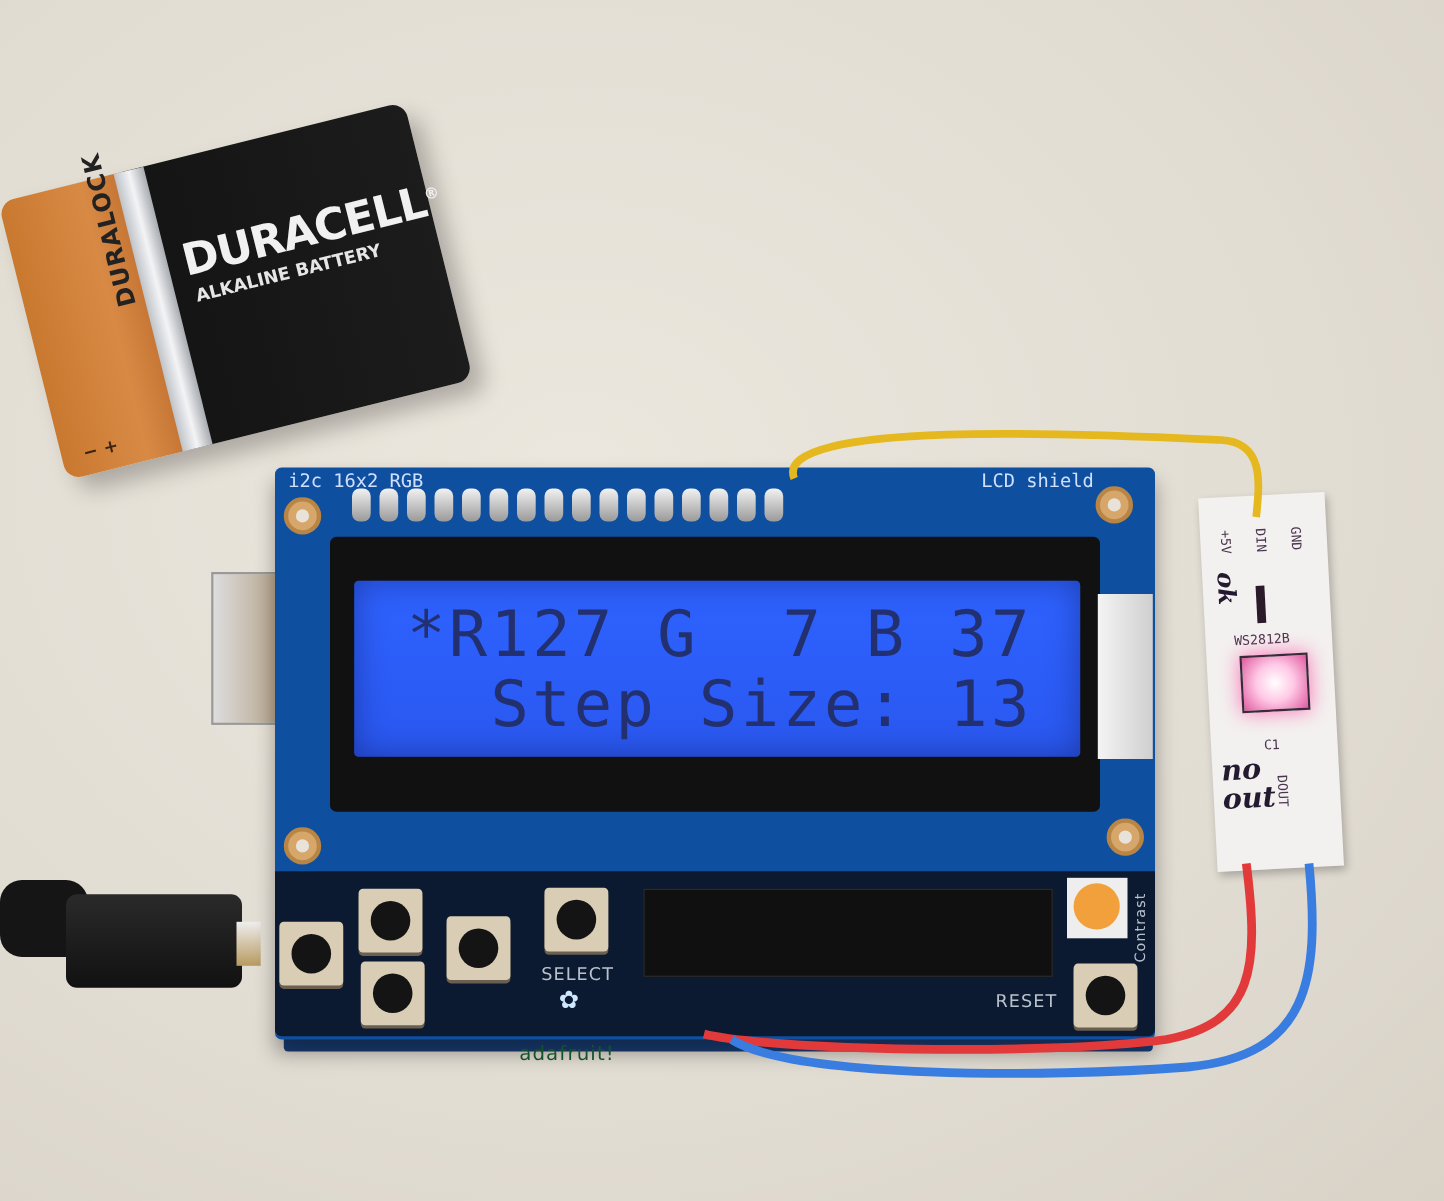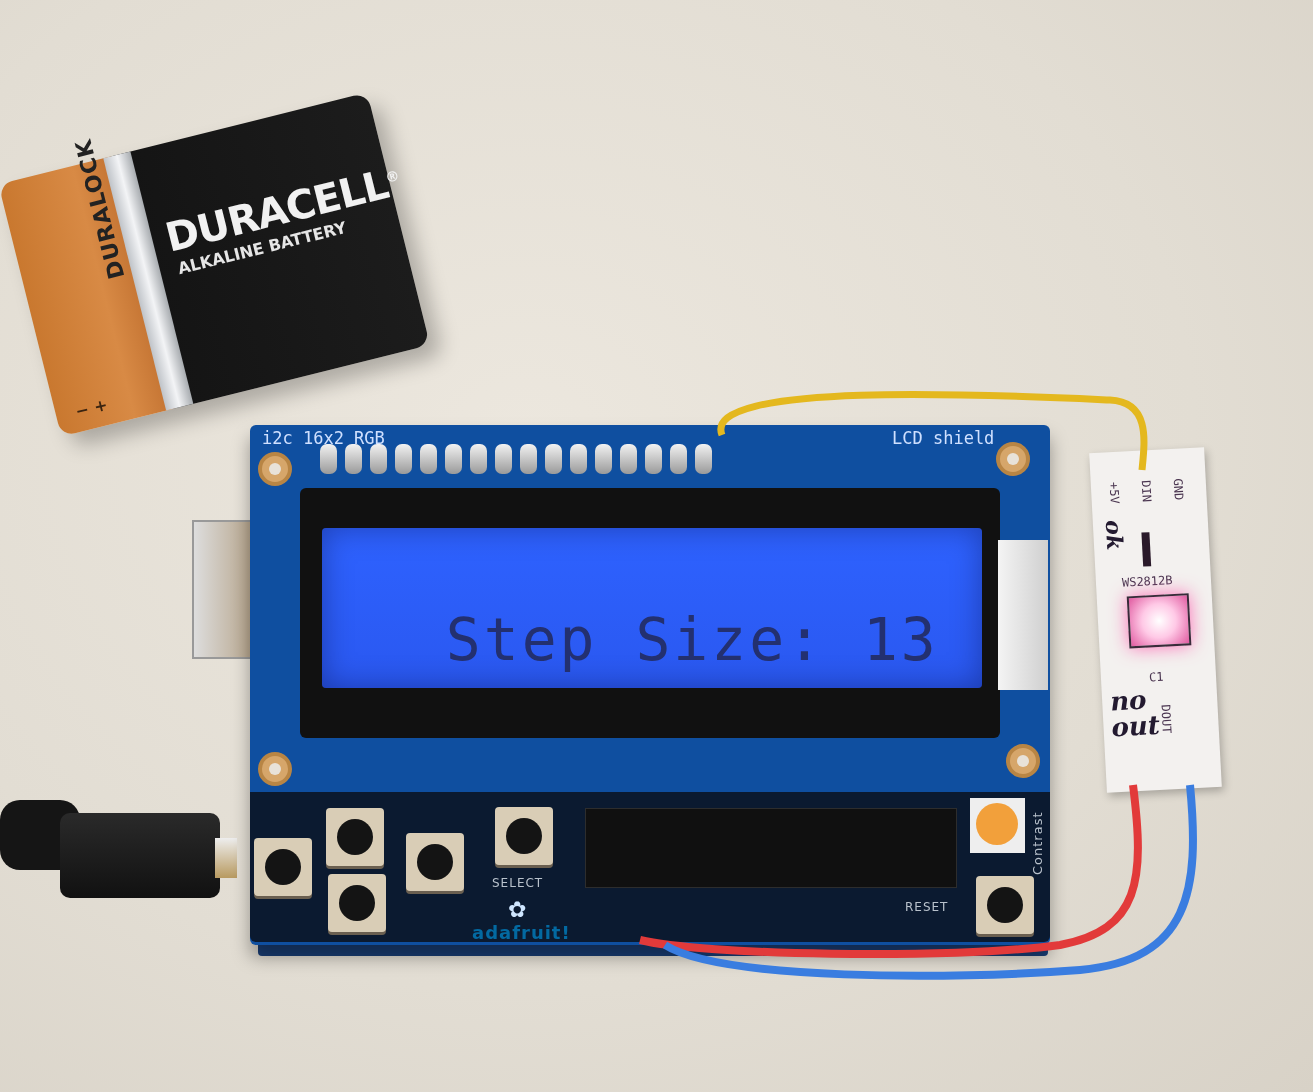--- a/index.html
+++ b/index.html
@@ -34,21 +34,21 @@
   .lcd-bezel{left:300px;top:488px;width:700px;height:250px;background:#111;border-radius:6px;}
   .lcd-screen{left:322px;top:528px;width:660px;height:160px;background:linear-gradient(180deg,#2e62ff,#2a58f0);border-radius:4px;
     box-shadow:inset 0 0 30px rgba(0,0,40,0.35);}
   .lcd-line{position:absolute;left:0;width:660px;font-family:"DejaVu Sans Mono", monospace;color:#233070;font-size:58px;white-space:pre;letter-spacing:3px;}
   .lcd-line1{top:14px;left:48px;}
   .lcd-line2{top:78px;left:48px;}
   .lcd-shadow{left:998px;top:540px;width:50px;height:150px;background:linear-gradient(90deg,#f4f4f4,#cfcfcf);}
   
   .btn{width:58px;height:58px;background:#d9cdb6;border-radius:4px;box-shadow:0 3px 0 #6a5f50;}
   .btn::after{content:"";position:absolute;left:11px;top:11px;width:36px;height:36px;border-radius:50%;background:#141414;}
-  .label{color:#b9c2cc;font-size:12px;letter-spacing:1px;}
+  .label{color:#b9c2cc;font-size:16px;letter-spacing:1px;}
   .chip{left:585px;top:808px;width:370px;height:78px;background:#101010;border:1px solid #2d2d2d;}
   .pot{left:970px;top:798px;width:55px;height:55px;background:#eee;}
   .pot::after{content:"";position:absolute;left:6px;top:5px;width:42px;height:42px;border-radius:50%;background:#f2a03b;}
   
   .strip{left:1098px;top:450px;width:115px;height:340px;background:#f3f1ef;transform:rotate(-3deg);box-shadow:2px 4px 8px rgba(0,0,0,0.25);}
   .strip-text{color:#4a3550;font-family:"DejaVu Sans Mono", monospace;font-size:12px;}
   .led{left:30px;top:145px;width:58px;height:48px;background:radial-gradient(circle,#fff 0%,#ffc9e6 45%,#e05aa0 100%);border:2px solid #3a2a3a;box-shadow:0 0 18px rgba(255,80,170,0.8);}
   .hand{font-family:"DejaVu Serif", serif;color:#231a30;font-style:italic;font-weight:bold;}
   .jack-cable{left:0;top:800px;width:80px;height:70px;background:#151515;border-radius:20px;}
   .jack-body{left:60px;top:813px;width:160px;height:85px;background:linear-gradient(180deg,#2a2a2a,#111);border-radius:10px;}
@@ -98,34 +98,35 @@
     <div class="pin"></div>
   <div class="pin"></div>
     <div class="pin"></div>
     <div class="pin"></div>
     <div class="pin"></div>
 </div>
 
 <div class="abs lcd-bezel"></div>
 <div class="abs lcd-shadow"></div>
 <div class="abs lcd-screen">
+  <div class="lcd-line lcd-line1">*R127 G  7 B 37</div>
   <div class="lcd-line lcd-line2">  Step Size: 13</div>
 </div>
 
 <div class="abs btn" style="left:254px;top:838px;"></div>
 <div class="abs btn" style="left:326px;top:808px;"></div>
 <div class="abs btn" style="left:328px;top:874px;"></div>
 <div class="abs btn" style="left:406px;top:833px;"></div>
 <div class="abs btn" style="left:495px;top:807px;"></div>
 <div class="abs btn" style="left:976px;top:876px;"></div>
 <div class="abs label" style="left:492px;top:876px;">SELECT</div>
 <div class="abs label" style="left:905px;top:900px;">RESET</div>
 <div class="abs label" style="left:1030px;top:875px;transform:rotate(-90deg);transform-origin:left top;font-size:13px;">Contrast</div>
 <div class="abs" style="left:508px;top:897px;color:#cfe6ff;font-size:22px;">✿</div>
-<div class="abs label" style="left:472px;top:922px;font-size:18px;color:#0369a1;font-weight:bold;">adafruit!</div>
+<div class="abs label" style="left:472px;top:948px;font-size:18px;color:#14532d;">adafruit!</div>
 
 <div class="abs chip"></div>
 <div class="abs pot"></div>
 
 <div class="abs strip">
   <div class="abs strip-text" style="left:14px;top:30px;transform:rotate(90deg);transform-origin:left top;left:30px;">+5V</div>
   <div class="abs strip-text" style="top:30px;left:62px;transform:rotate(90deg);transform-origin:left top;">DIN</div>
   <div class="abs strip-text" style="top:30px;left:94px;transform:rotate(90deg);transform-origin:left top;">GND</div>
   <div class="abs hand" style="left:6px;top:70px;font-size:22px;transform:rotate(90deg);">ok</div>
   <div class="abs" style="left:48px;top:82px;width:8px;height:34px;background:#2a1a2a;"></div>

